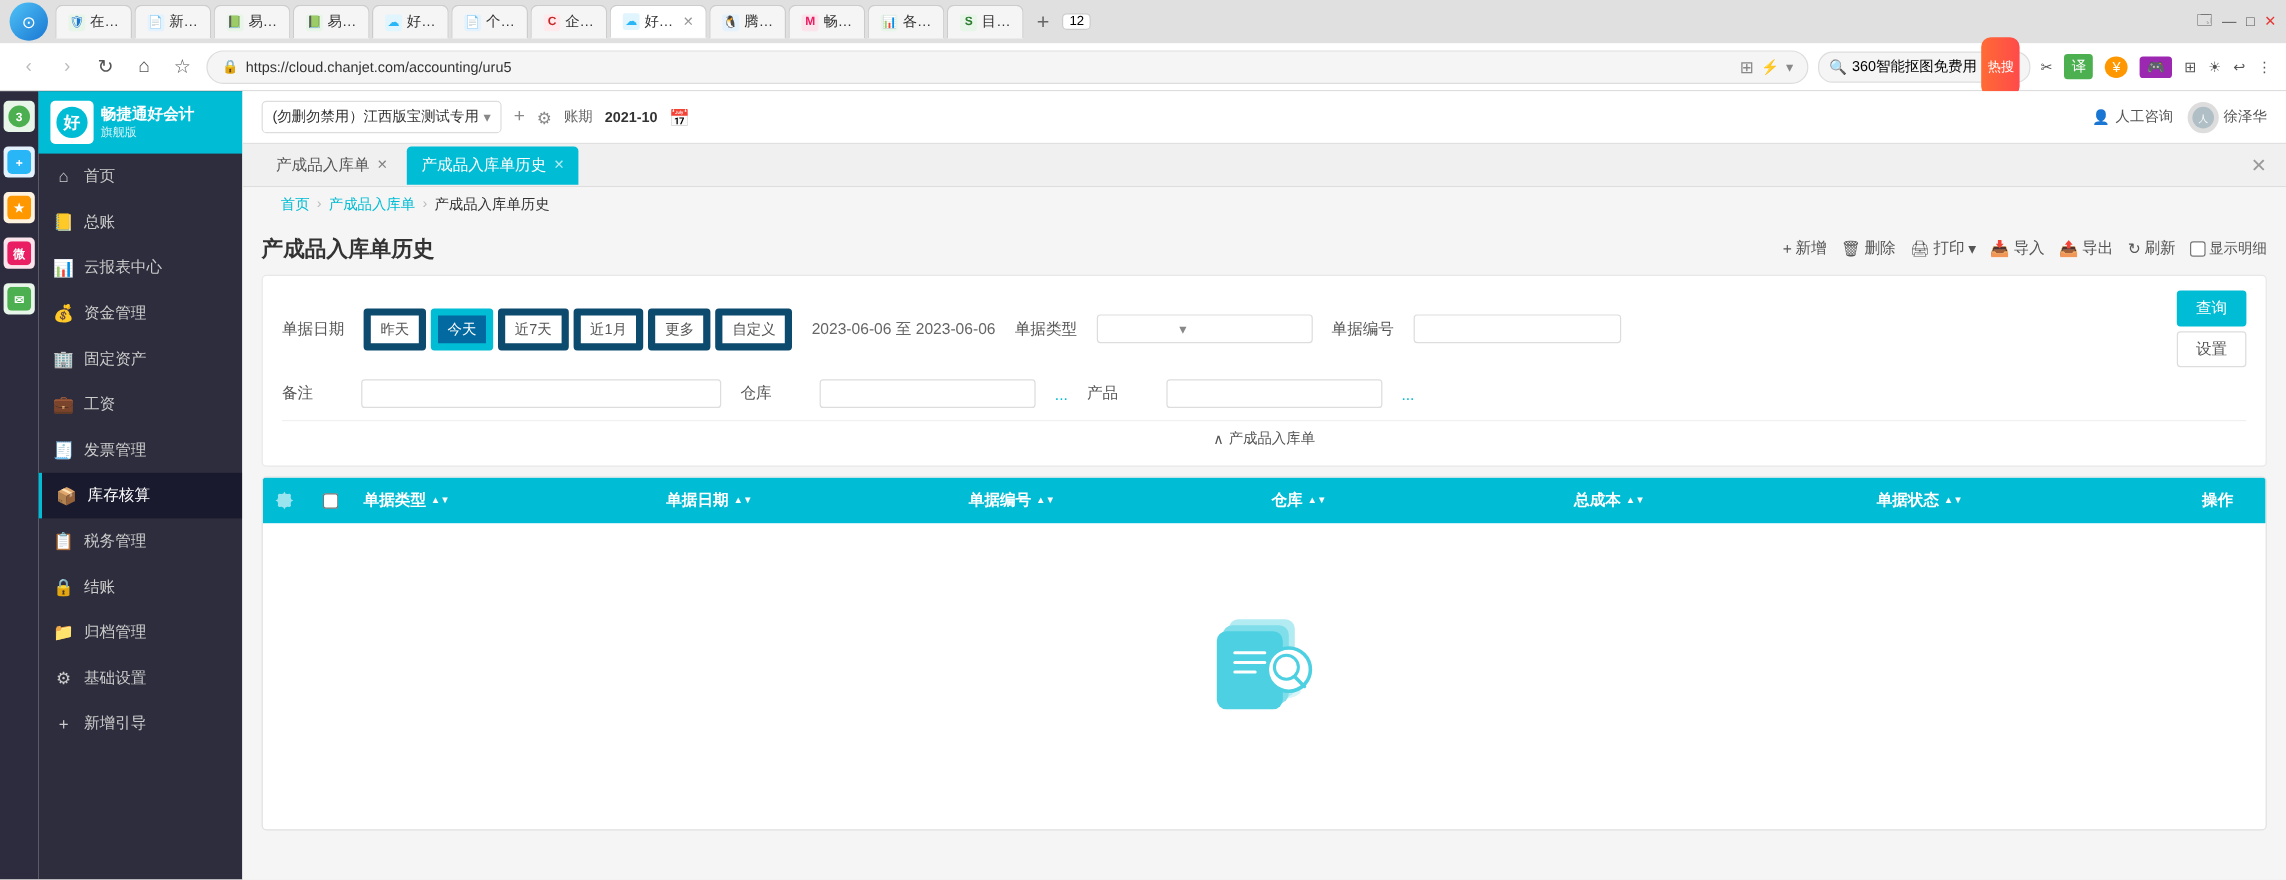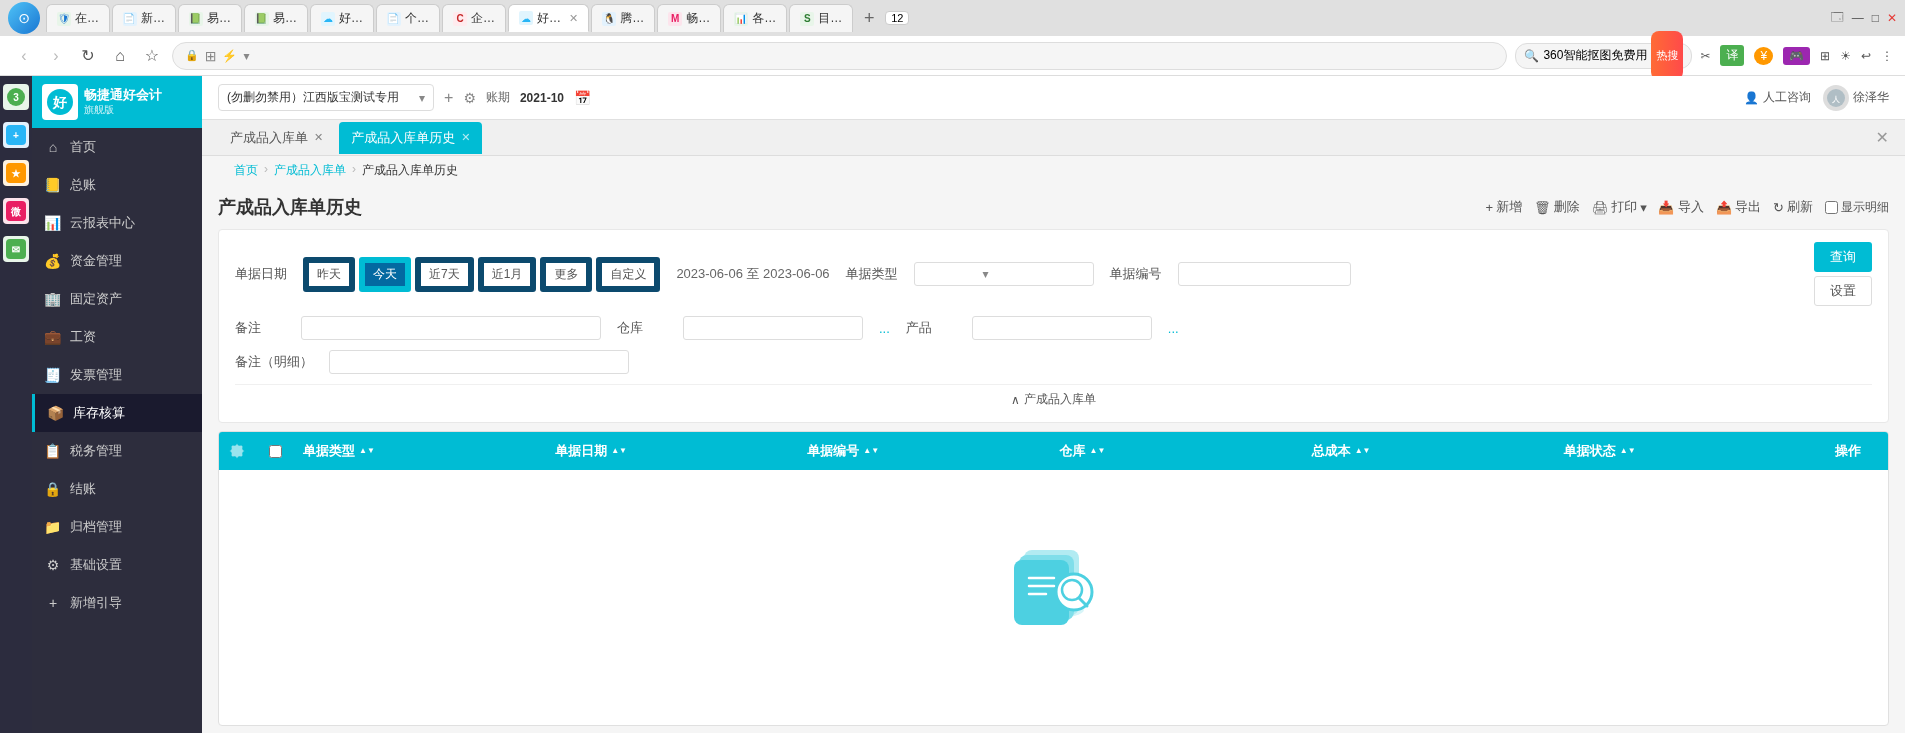--- a/index.html
+++ b/index.html
@@ -41,21 +41,21 @@
     .sidebar-menu { flex: 1; overflow-y: auto; }
     .sidebar-item { display: flex; align-items: center; height: 38px; padding: 0 12px; gap: 8px; cursor: pointer; color: #ccc; font-size: 13px; }
     .sidebar-item.active { background: #1a1a2e; color: white; border-left: 3px solid #00bcd4; }
     .sidebar-item-icon { font-size: 14px; width: 18px; text-align: center; }
 
     
     .main-content { flex: 1; display: flex; flex-direction: column; background: #f5f5f5; overflow: hidden; }
 
     
     .top-bar { background: white; height: 44px; display: flex; align-items: center; padding: 0 16px; border-bottom: 1px solid #e0e0e0; gap: 10px; }
-    .company-selector { display: flex; align-items: center; gap: 20px; padding: 4px 8px; border: 1px solid #ddd; border-radius: 4px; cursor: pointer; font-size: 12px; color: #333; }
+    .company-selector { display: flex; align-items: center; gap: 4px; padding: 4px 8px; border: 1px solid #ddd; border-radius: 4px; cursor: pointer; font-size: 12px; color: #333; }
     .period-label { color: #666; font-size: 12px; }
     .period-value { color: #333; font-size: 12px; font-weight: bold; }
     .top-bar-right { margin-left: auto; display: flex; align-items: center; gap: 12px; font-size: 12px; color: #555; }
     .user-avatar { width: 26px; height: 26px; border-radius: 50%; background: #ddd; display: flex; align-items: center; justify-content: center; font-size: 11px; color: #666; }
 
     
     .content-tabs { display: flex; align-items: center; background: #f0f0f0; border-bottom: 1px solid #ddd; padding: 0 16px; height: 36px; gap: 4px; }
     .content-tab { height: 32px; display: flex; align-items: center; padding: 0 12px; font-size: 13px; color: #555; cursor: pointer; border-radius: 4px 4px 0 0; gap: 6px; }
     .content-tab.active { background: #00bcd4; color: white; }
     .content-tab-close { font-size: 11px; opacity: 0.7; }
@@ -173,20 +173,21 @@
 
   <div class="address-bar">
     <div class="nav-btn disabled">‹</div>
     <div class="nav-btn disabled">›</div>
     <div class="nav-btn">↻</div>
     <div class="nav-btn">⌂</div>
     <div class="nav-btn">☆</div>
 
     <div class="url-bar">
       <span class="url-lock">🔒</span>
+      <span class="url-text">https://cloud.chanjet.com/accounting/uru5</span>
       <span style="color:#888;font-size:14px;">⊞</span>
       <span style="color:#888;">⚡</span>
       <span style="color:#888;">▾</span>
     </div>
 
     <div class="search-box-360">
       <span style="color:#888;">🔍</span>
       <span>360智能抠图免费用</span>
       <span class="hot-tag">热搜</span>
     </div>
@@ -429,24 +430,20 @@
 
           <span class="filter-label">仓库</span>
           <input class="filter-input" type="text" style="width: 140px;">
           <span class="filter-dots">...</span>
 
           <span class="filter-label">产品</span>
           <input class="filter-input" type="text" style="width: 140px;">
           <span class="filter-dots">...</span>
         </div>
 
-        <div class="filter-row">
-          <span class="filter-label">备注（明细）</span>
-          <input class="filter-input" type="text" style="width: 300px;">
-        </div>
 
         <div class="collapse-btn">
           <span>∧</span>
           <span>产成品入库单</span>
         </div>
       </div>
 
       <div class="data-table-wrapper">
         <div class="data-table-header">
           <div class="th-gear">

